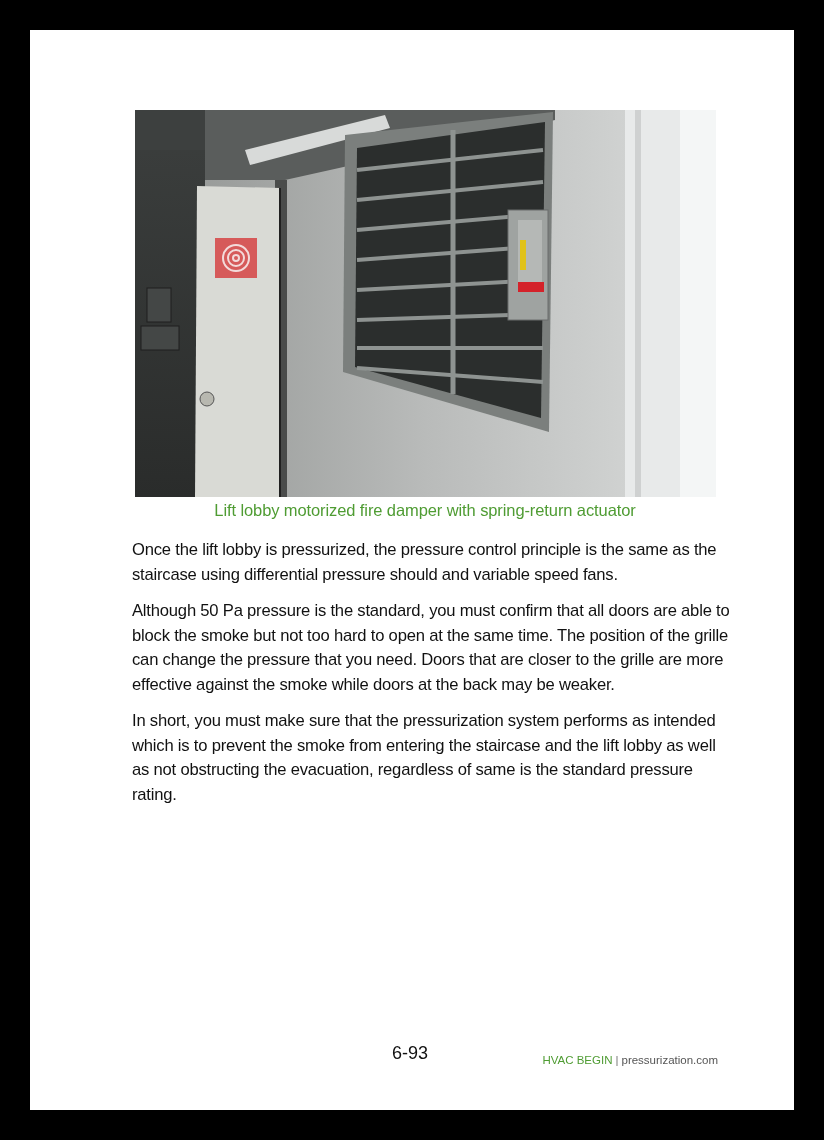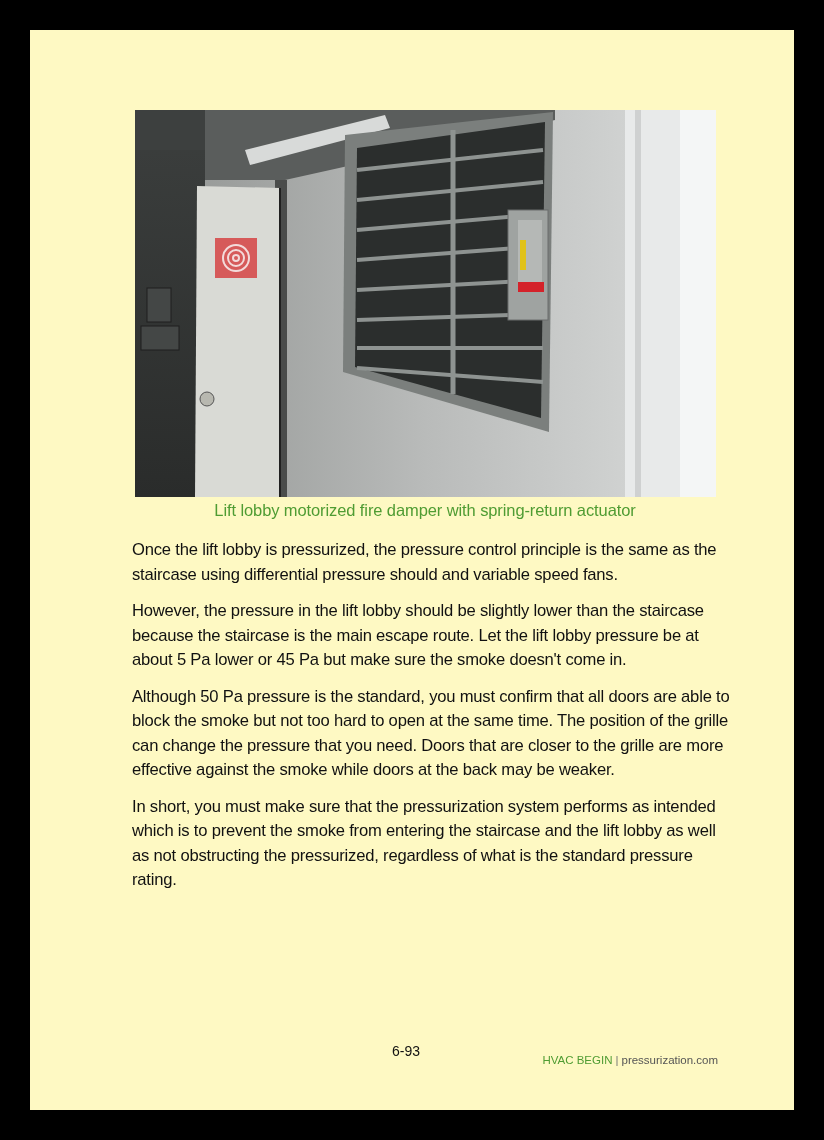--- a/index.html
+++ b/index.html
@@ -7,21 +7,21 @@
       width: 824px; height: 1140px;
       background: #000000;
       position: relative;
       overflow: hidden;
       font-family: "Liberation Sans", sans-serif;
     }
     .page {
       position: absolute;
       left: 30px; top: 30px;
       width: 764px; height: 1080px;
-      background: #fef9c3;
+      background: #ffffff;
     }
     .photo {
       position: absolute;
       left: 105px; top: 80px;
       width: 581px; height: 387px;
       overflow: hidden;
       background: #c9cbca;
     }
     .photo svg { display: block; width: 100%; height: 100%; }
     .caption {
@@ -39,21 +39,21 @@
       width: 600px;
       font-size: 16.6px;
       line-height: 24.5px;
       color: #111111;
       letter-spacing: -0.2px;
     }
     .body-text p { margin: 0 0 12px 0; }
     .page-number {
       position: absolute;
       left: 362px; top: 1013px;
-      font-size: 14px;
+      font-size: 18px;
       color: #111111;
     }
     .footer-brand {
       position: absolute;
       right: 76px; top: 1024px;
       font-size: 11.5px;
       color: #555555;
       white-space: nowrap;
     }
     .footer-brand .brand { color: #4f9c33; text-align: center; }
@@ -125,23 +125,22 @@
       <rect x="490" y="0" width="55" height="387" fill="#e8eaea"></rect>
       <rect x="500" y="0" width="6" height="387" fill="#cfd1d1"></rect>
       <rect x="545" y="0" width="36" height="387" fill="#f4f6f6"></rect>
     </svg>
   </div>
 
   <div class="caption">Lift lobby motorized fire damper with spring-return actuator</div>
 
   <div class="body-text">
     <p>Once the lift lobby is pressurized, the pressure control principle is the same as the staircase using differential pressure should and variable speed fans.</p>
-    <p>However, the pressure in the lift lobby should be slightly lower than the staircase because the staircase is the main escape route. Let the lift lobby pressure be at about 5 Pa lower or 45 Pa but make sure the smoke doesn't come in.</p>
     <p>Although 50 Pa pressure is the standard, you must confirm that all doors are able to block the smoke but not too hard to open at the same time. The position of the grille can change the pressure that you need. Doors that are closer to the grille are more effective against the smoke while doors at the back may be weaker.</p>
-    <p>In short, you must make sure that the pressurization system performs as intended which is to prevent the smoke from entering the staircase and the lift lobby as well as not obstructing the pressurized, regardless of what is the standard pressure rating.</p>
+    <p>In short, you must make sure that the pressurization system performs as intended which is to prevent the smoke from entering the staircase and the lift lobby as well as not obstructing the evacuation, regardless of same is the standard pressure rating.</p>
   </div>
 
   <div class="page-number">6-93</div>
 
   <div class="footer-brand">
     <span class="brand">HVAC BEGIN</span><span class="sep">|</span><span class="site">pressurization.com</span>
   </div>
 
 </div>
 

